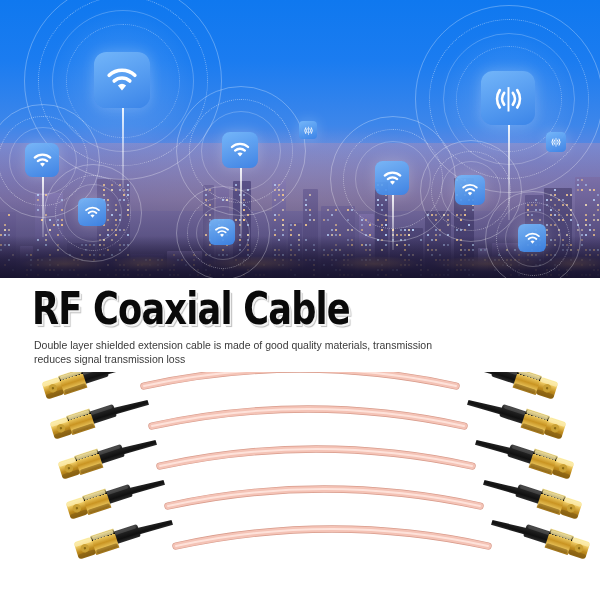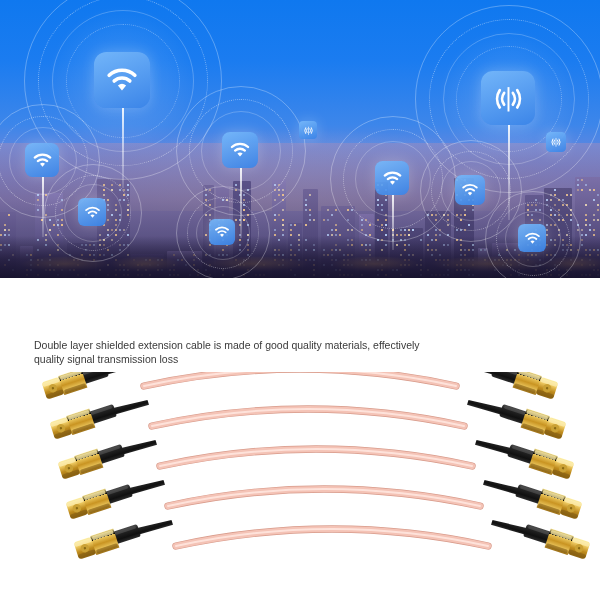--- a/index.html
+++ b/index.html
@@ -937,21 +937,24 @@
             <rect x="11.4" y="5" width="1.2" height="15" fill="#fff"></rect>
             <path fill="none" stroke="#fff" stroke-width="1.7" stroke-linecap="round" d="M9.3 8.6a6 6 0 0 0 0 7.2"></path>
             <path fill="none" stroke="#fff" stroke-width="1.7" stroke-linecap="round" d="M6.6 6.9a9.6 9.6 0 0 0 0 10.6"></path>
             <path fill="none" stroke="#fff" stroke-width="1.7" stroke-linecap="round" d="M14.7 8.6a6 6 0 0 1 0 7.2"></path>
             <path fill="none" stroke="#fff" stroke-width="1.7" stroke-linecap="round" d="M17.4 6.9a9.6 9.6 0 0 1 0 10.6"></path>
           </svg>
         </div>
       </div>
   </div>
 
-  <div class="subtitle">Double layer shielded extension cable is made of good quality materials, effectively quality signal transmission loss</div>
+  <div class="titlewrap">
+    <div class="title">RF Coaxial Cable</div>
+  </div>
+  <div class="subtitle">Double layer shielded extension cable is made of good quality materials, transmission reduces signal transmission loss</div>
 
   <div class="product">
     <svg id="cables" width="600" height="228" viewBox="0 0 600 228">
       <defs>
         <linearGradient id="jack" x1="0" y1="0" x2="0" y2="1">
           <stop offset="0%" stop-color="#f7d2c8"></stop>
           <stop offset="35%" stop-color="#fbe4dc"></stop>
           <stop offset="60%" stop-color="#f0b4a5"></stop>
           <stop offset="100%" stop-color="#e09d8d"></stop>
         </linearGradient>

